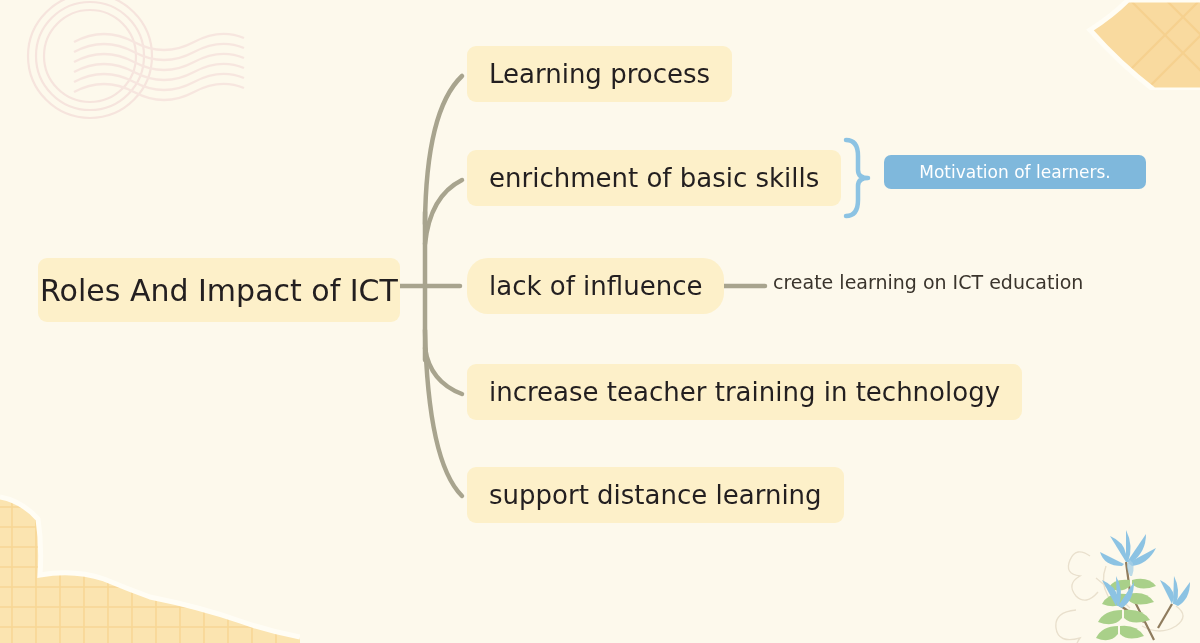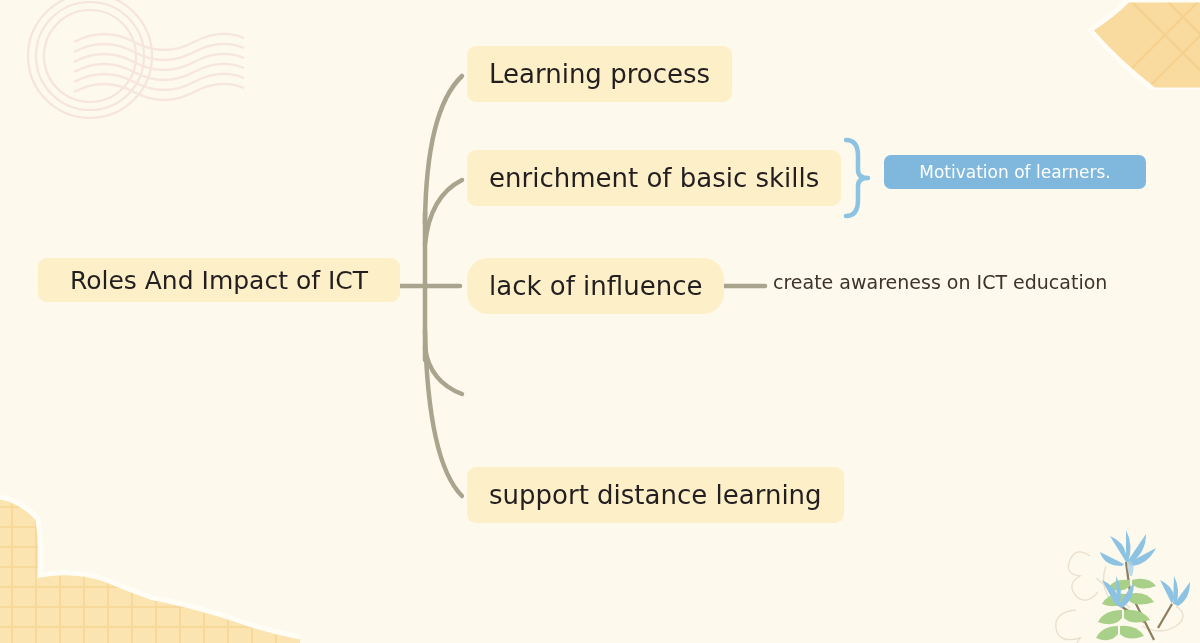--- a/index.html
+++ b/index.html
@@ -30,23 +30,23 @@
     position:absolute;
     display:flex; align-items:center;
     background:#fdf0c9;
     border-radius:9px;
     color:#231f20;
     white-space:nowrap;
   }
   .node-text { display:block; }
 
   #node-root {
-    left:38px; top:258px; width:362px; height:44px;
+    left:38px; top:258px; width:362px; height:64px;
     justify-content:center;
-    font-size:25px;
+    font-size:30px;
   }
 
   #node-b1 { left:467px; top:46px;  height:56px; padding:0 22px; font-size:26px; }
   #node-b2 { left:467px; top:150px; height:56px; padding:0 22px; font-size:26px; }
   #node-b3 { left:467px; top:258px; height:56px; padding:0 22px; font-size:26px;border-radius:21px; }
   #node-b4 { left:467px; top:364px; height:56px; padding:0 22px; font-size:26px; }
   #node-b5 { left:467px; top:467px; height:56px; padding:16px 22px; font-size:26px; }
 
   
   #node-blue {
@@ -226,26 +226,29 @@
   </div>
 
   <div class="node" id="node-b1">
     <span class="node-text">Learning process</span>
   </div>
 
   <div class="node" id="node-b3">
     <span class="node-text">lack of influence</span>
   </div>
 
+  <div class="node" id="node-b4">
+    <span class="node-text">increase teacher training in technology</span>
+  </div>
 
   <div class="node" id="node-b5">
     <span class="node-text">support distance learning</span>
   </div>
 
   <div id="node-blue">
     <span class="node-text">Motivation of learners.</span>
   </div>
 
   <div id="node-plain">
-    <span class="node-text">create awareness on ICT education</span>
+    <span class="node-text">create learning on ICT education</span>
   </div>
 
 </div>
 
 </body></html>

